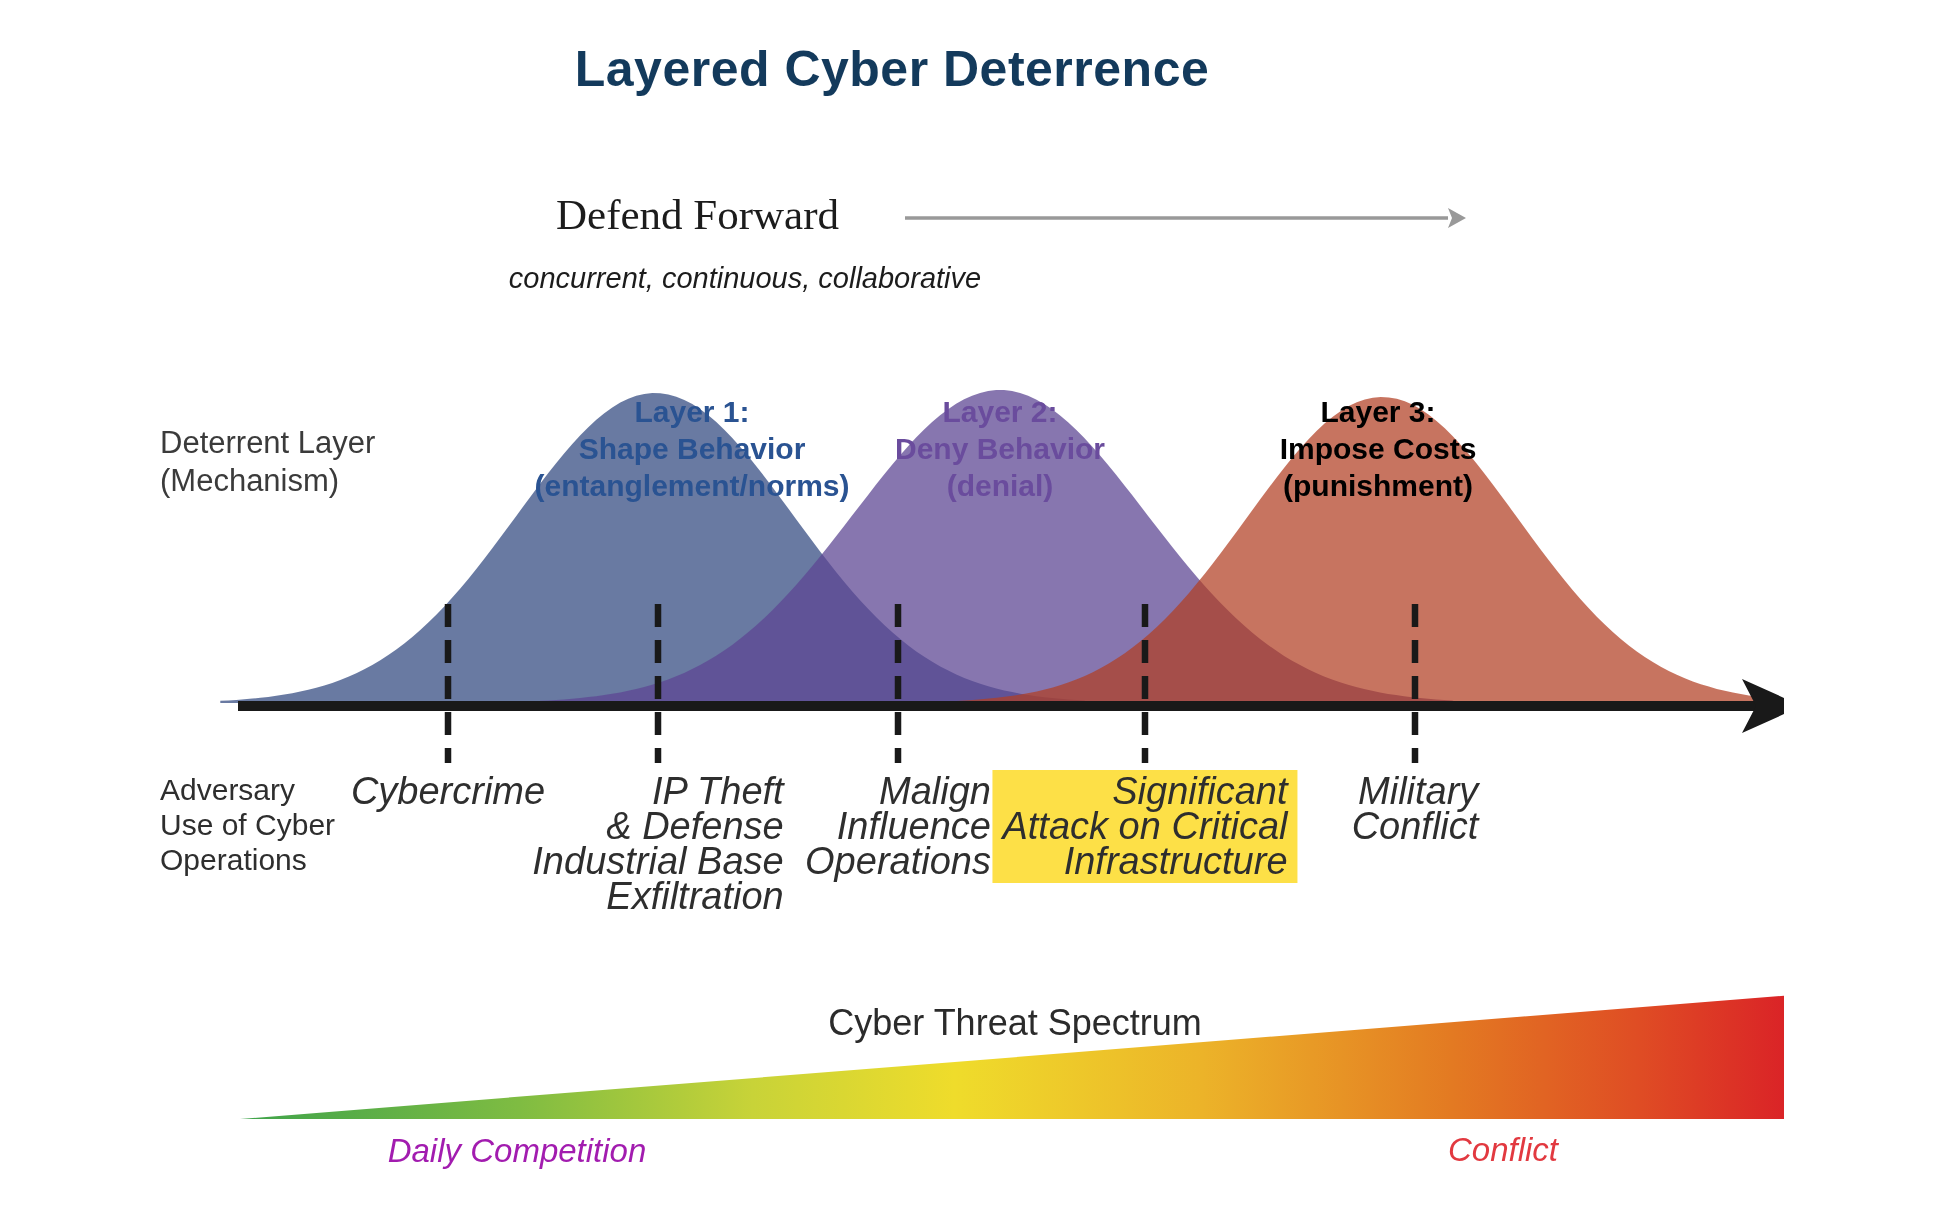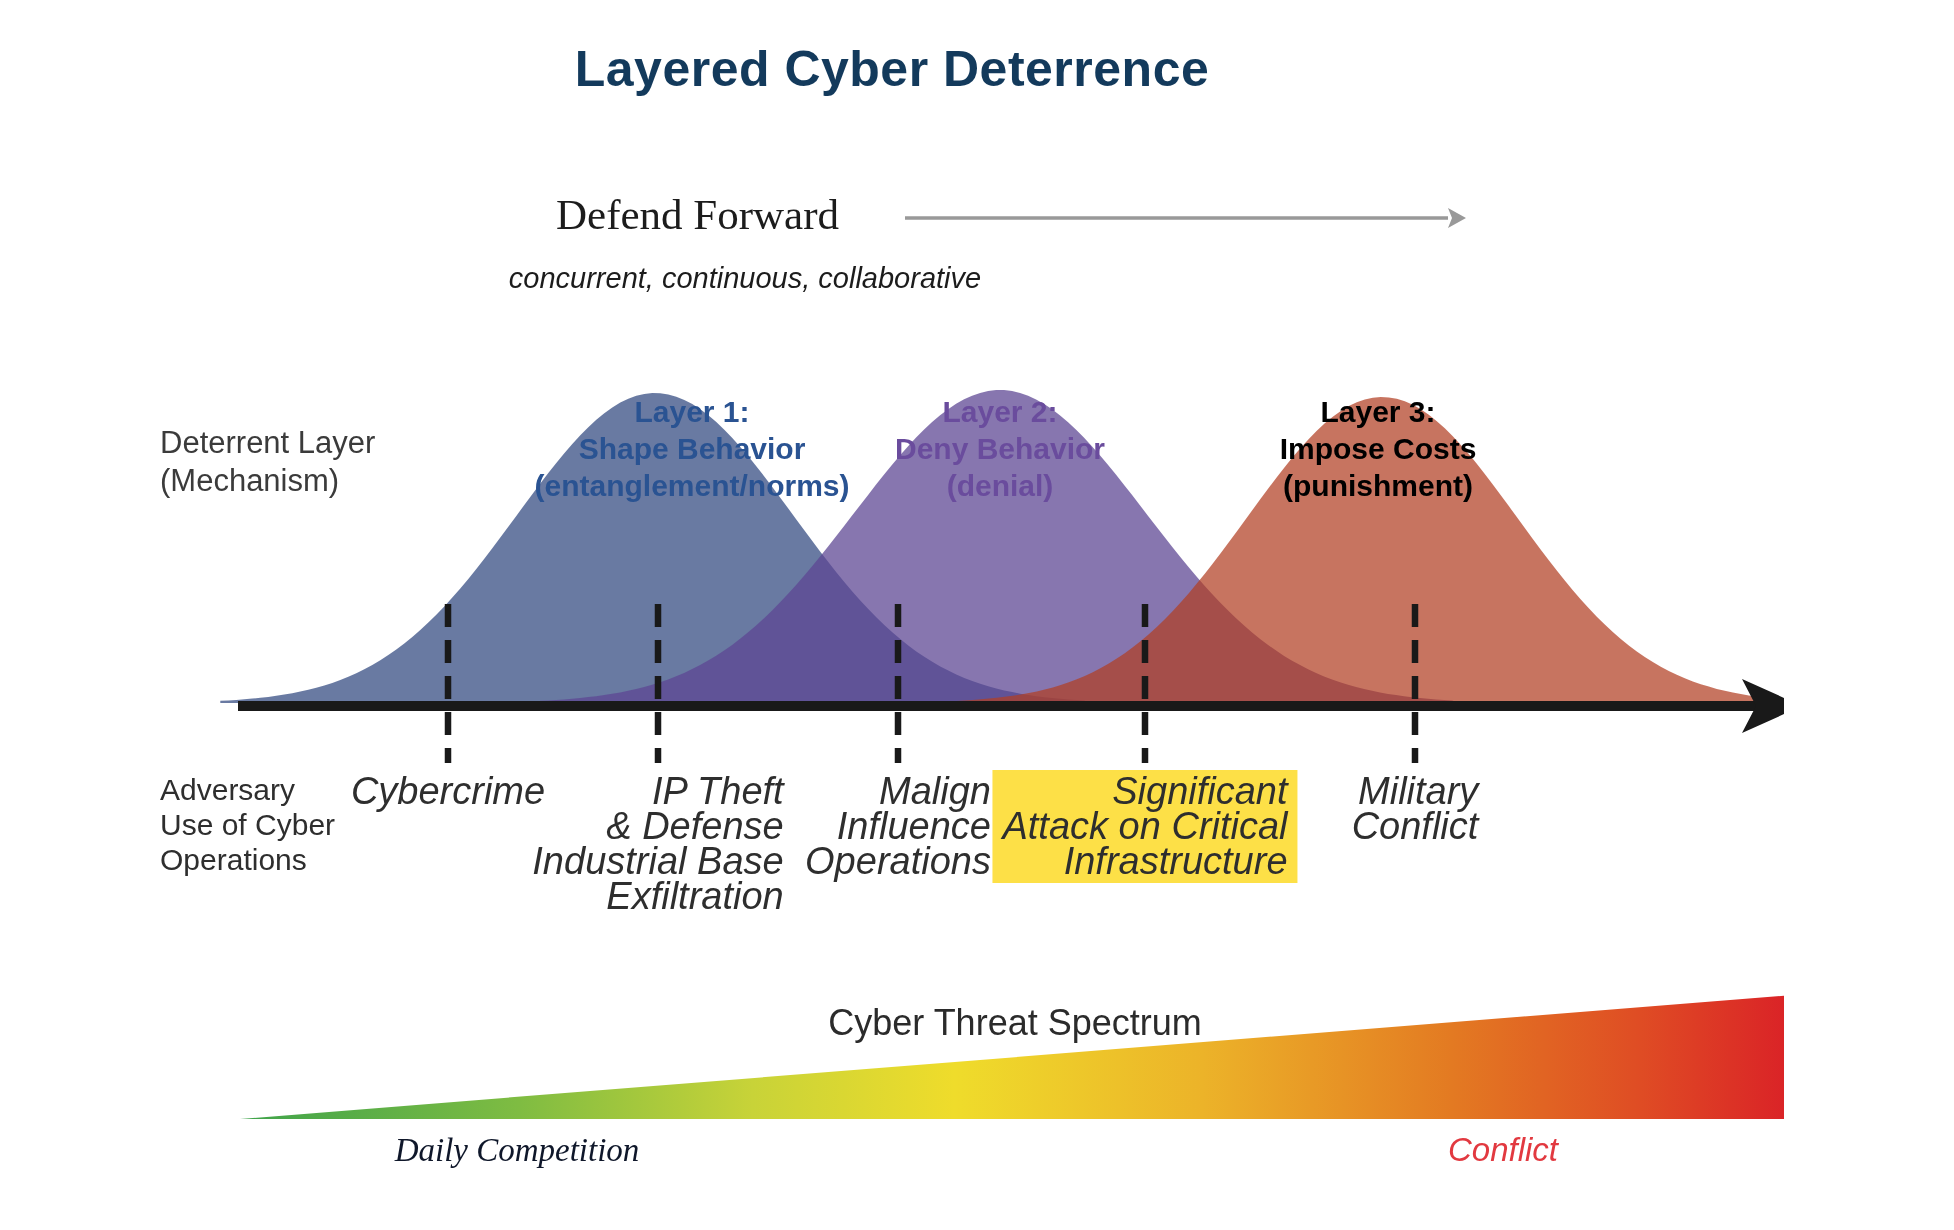--- a/index.html
+++ b/index.html
@@ -114,16 +114,16 @@
 Influence
 Operations</div>
       <div class="milestone-label" style="left: 1145px; background: #fde047;">Significant
 Attack on Critical
 Infrastructure</div>
       <div class="milestone-label" style="left: 1415px;">Military
 Conflict</div>
     </div>
 
   <div id="spectrum-title" class="txt">Cyber Threat Spectrum</div>
-  <div id="spectrum-left" class="txt" style="color: #0f172a; font-family: Liberation Serif, serif;">Daily Competition</div>
+  <div id="spectrum-left" class="txt" style="color: #a21caf;">Daily Competition</div>
   <div id="spectrum-right" class="txt" style="color: rgb(226, 57, 64);">Conflict</div>
 
 </div>
 
 </body></html>

